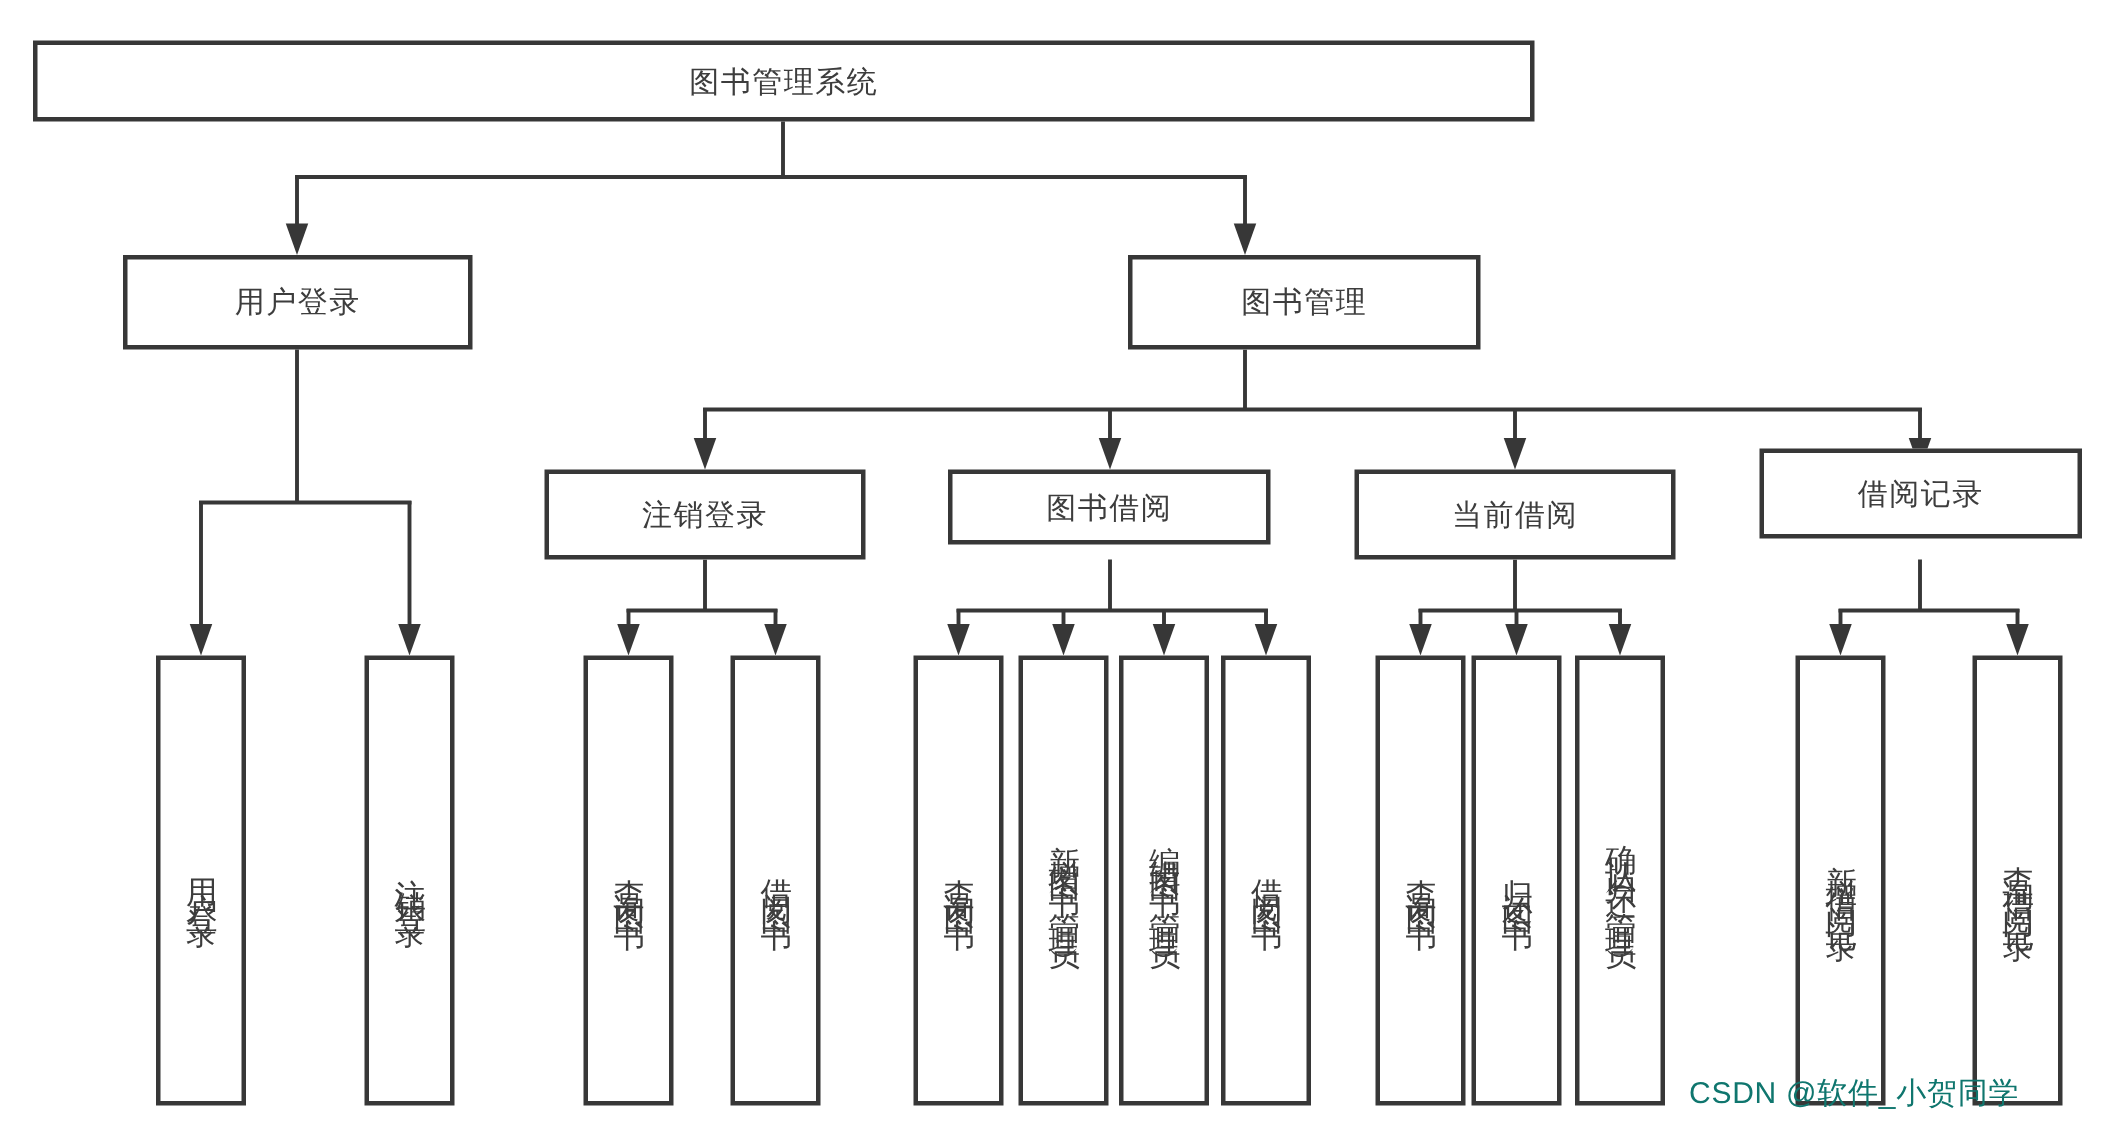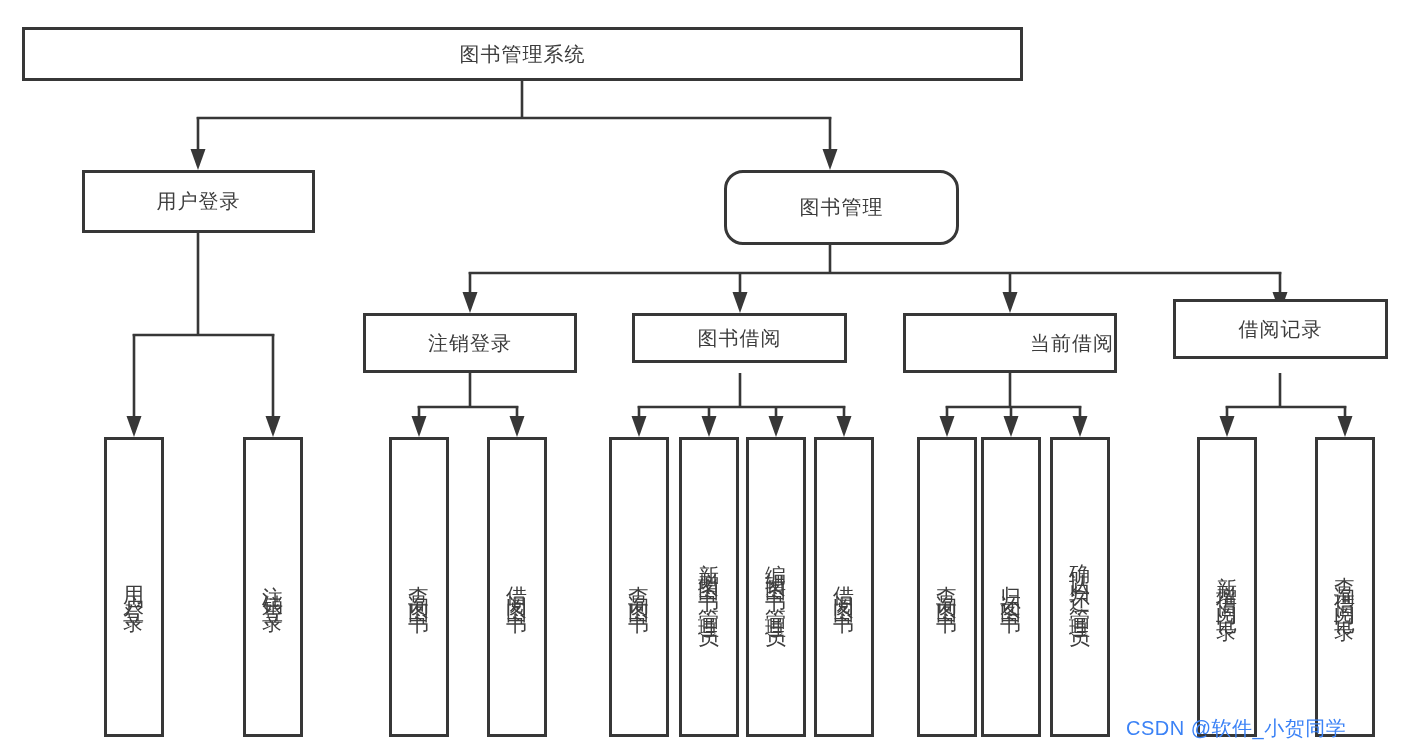--- a/index.html
+++ b/index.html
@@ -36,21 +36,21 @@
     text-orientation:mixed;
     font-size:21px;color:#3d3d3d;
     letter-spacing:9px;
     line-height:1;
     white-space:nowrap;
   }
   .watermark{
     position:absolute;
     left:1126px;top:715px;
     font-size:20px;
-    color:#3b82f6;
+    color:#0f766e;
     letter-spacing:0.5px;
     z-index:5;
     white-space:nowrap;
   }
 </style>
 </head>
 <body>
 
 <div id="canvas">
 
@@ -120,31 +120,31 @@
     </g>
   </svg>
 
   <div class="hnode" style="left:22px;top:14px;width:1001px;height:54px;margin-top:13px;">
     <span>图书管理系统</span>
   </div>
 
   <div class="hnode" style="left:82px;top:170px;width:233px;height:63px;">
     <span>用户登录</span>
   </div>
-  <div class="hnode" style="left:724px;top:170px;width:235px;height:75px;border-radius:19px;">
+  <div class="hnode" style="left:752px;top:170px;width:235px;height:63px;">
     <span>图书管理</span>
   </div>
 
   <div class="hnode" style="left:363px;top:313px;width:214px;height:60px;">
     <span>注销登录</span>
   </div>
   <div class="hnode" style="left:632px;top:313px;width:215px;height:50px;">
     <span>图书借阅</span>
   </div>
-  <div class="hnode" style="left:903px;top:313px;width:214px;height:60px;justify-content:flex-end;">
+  <div class="hnode" style="left:903px;top:313px;width:214px;height:60px;">
     <span>当前借阅</span>
   </div>
   <div class="hnode" style="left:1173px;top:299px;width:215px;height:60px;">
     <span>借阅记录</span>
   </div>
 
   <div class="vnode" style="left:104px;">
     <span>用户登录</span>
   </div>
   <div class="vnode" style="left:243px;">

